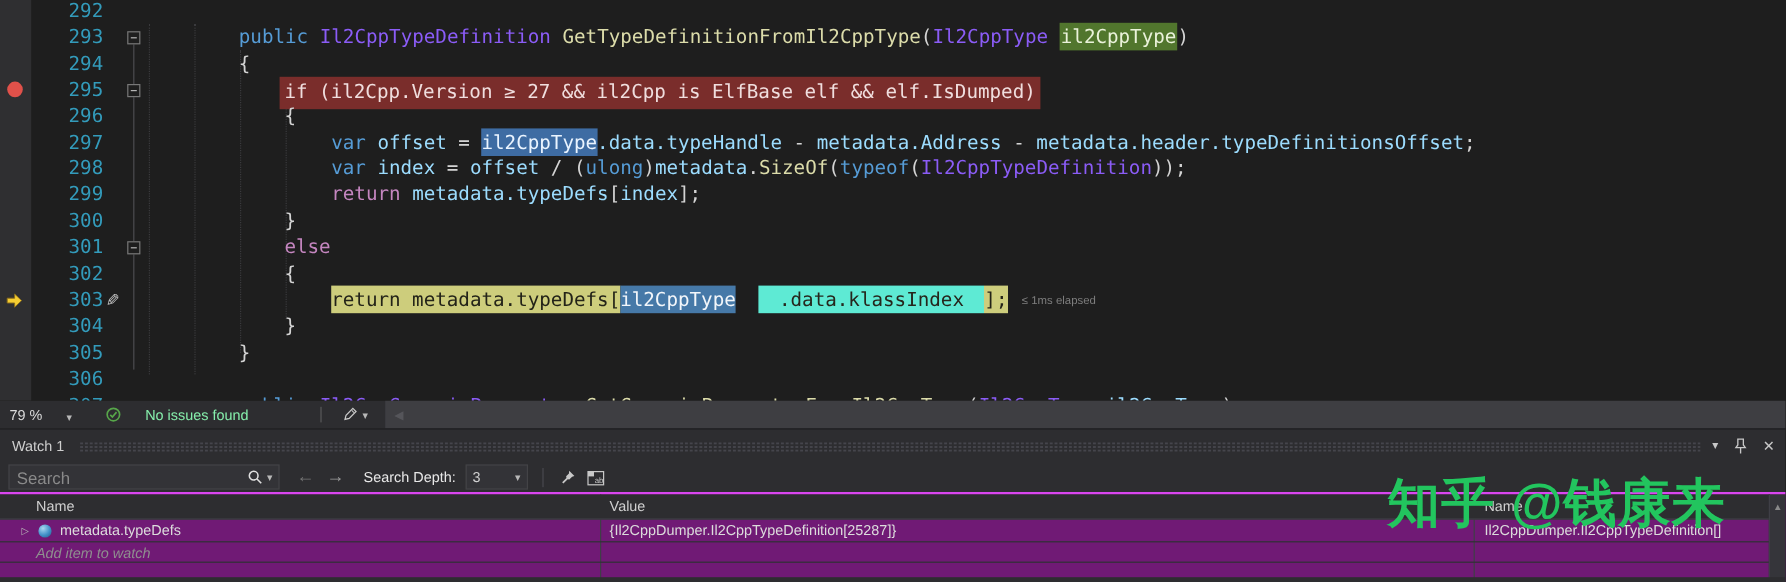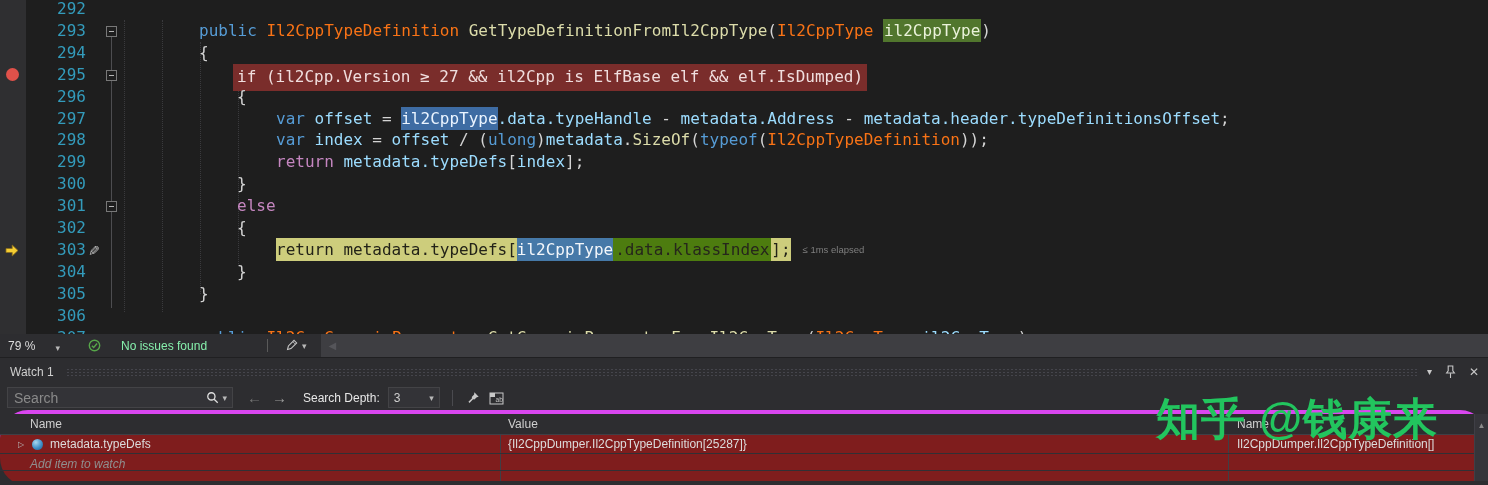--- a/index.html
+++ b/index.html
@@ -17,27 +17,27 @@
   .code-row{position:absolute;left:0;width:1488px;height:22px;line-height:22px;
             font-family:"DejaVu Sans Mono",monospace;font-size:16px;white-space:pre;}
   .lnum{position:absolute;left:30px;width:56px;text-align:right;color:#339bbb;}
   .code-text{position:absolute;top:0;}
   .fold{position:absolute;left:106px;top:6px;width:9px;height:9px;border:1px solid #787878;background:#1e1e1e;box-sizing:content-box;}
   .fold::after{content:"";position:absolute;left:2px;right:2px;top:4px;height:1px;background:#b5b5b5;}
   .bp{position:absolute;left:6px;top:4px;width:13px;height:13px;border-radius:50%;background:#e0514a;}
   .cur{position:absolute;left:5px;top:5px;line-height:0;}
   .pencil{position:absolute;left:88px;top:1px;font-size:14px;color:#c0c0c0;transform:scaleX(-1);font-family:"DejaVu Sans",sans-serif;}
 
-  .tk-k{color:#569cd6}.tk-c{color:#c586c0}.tk-t{color:#f97316}.tk-m{color:#dcdcaa}
+  .tk-k{color:#569cd6}.tk-c{color:#c586c0}.tk-t{color:#8b5cf6}.tk-m{color:#dcdcaa}
   .tk-v{color:#9cdcfe}.tk-p{color:#d4d4d4}.tk-w{color:#f0dede}
   .tk-hlg{background:#51762d;color:#eaf2da;padding:2px 1px;}
   .tk-hlb{background:#3e6ca3;color:#eaf4ff;padding:2px 0;}
   .tk-yl{background:#cdcd7c;color:#232318;padding:2px 0;}
   .tk-ylb{background:#4679a8;color:#f2f6fa;padding:2px 0;}
-  .tk-ylo{background:#4d7c0f;color:#26261c;padding:2px 2px;}
+  .tk-ylo{background:#5eead4;color:#26261c;padding:2px 17px;margin-left:19px;}
   .wrap-red{background:#7a2d2b;padding:2px 4px 3px;margin-left:-4px;}
   .perftip{font-family:"Liberation Sans",sans-serif;font-size:9.5px;color:#7f7f7f;margin-left:12px;vertical-align:2px;}
 
   
   .sb{position:absolute;left:0;top:334px;width:1488px;height:23px;background:#2d2d30;
       display:flex;align-items:center;font-size:12px;color:#dcdcdc;}
   .sb-zoom{width:52px;padding:0 6px 0 8px;display:flex;justify-content:space-between;align-items:flex-end;cursor:default;}
   .caret{font-size:9px;color:#b8b8b8;}
   .sb-check{margin-left:22px;display:flex;align-items:center;line-height:0;}
   .sb-msg{margin-left:20px;color:#86efac;}
@@ -63,21 +63,21 @@
   .mag{line-height:0;padding:0 2px;}
   .scaret{font-size:9px;color:#b8b8b8;padding:0 5px 0 1px;}
   .nav-prev{color:#767676;font-size:15px;margin-left:14px;}
   .nav-next{color:#9c9c9c;font-size:15px;margin-left:10px;}
   .depth-label{font-size:12px;color:#e8e8e8;margin-left:16px;}
   .depth-combo{width:40px;height:19px;background:#333337;border:1px solid #434346;margin-left:8px;
                display:flex;align-items:center;justify-content:space-between;padding:0 5px;font-size:12px;color:#d0d0d0;}
   .tb-sep{width:1px;height:16px;background:#4a4a4f;margin:0 9px 0 12px;}
   .tb-btn{width:22px;height:19px;display:flex;align-items:center;justify-content:center;line-height:0;margin-right:2px;}
 
-  .grid{position:absolute;left:0;top:52px;right:0;bottom:0;background:#7f1d1d;border-top:4px solid #d946ef;border-radius:28px;}
+  .grid{position:absolute;left:0;top:52px;right:0;bottom:0;background:#701a75;border-top:2px solid #d946ef;}
   .ghead{position:absolute;left:0;top:0;right:13px;height:20px;background:#2d2d30;border-bottom:1px solid #3f3f46;}
   .ghead span{position:absolute;top:0;line-height:20px;font-size:12px;color:#cfcfcf;}
   .h-name{left:30px}.h-value{left:508px}.h-type{left:1237px}
   .gdiv{position:absolute;top:0;bottom:0;width:1px;background:#3f3f46;}
   .d1{left:500px}.d2{left:1228px}
   .grows{position:absolute;left:0;top:21px;right:13px;}
   .wrow{position:relative;height:18px;border-bottom:1px solid #303035;font-size:12px;color:#dcdcdc;}
   .wrow.selected{background:#3f3f46;}
   .cname{position:absolute;left:0;top:0;width:500px;height:100%;display:flex;align-items:center;padding-left:18px;box-sizing:border-box;}
   .expander{width:14px;font-size:8px;color:#b8b8b8;}

